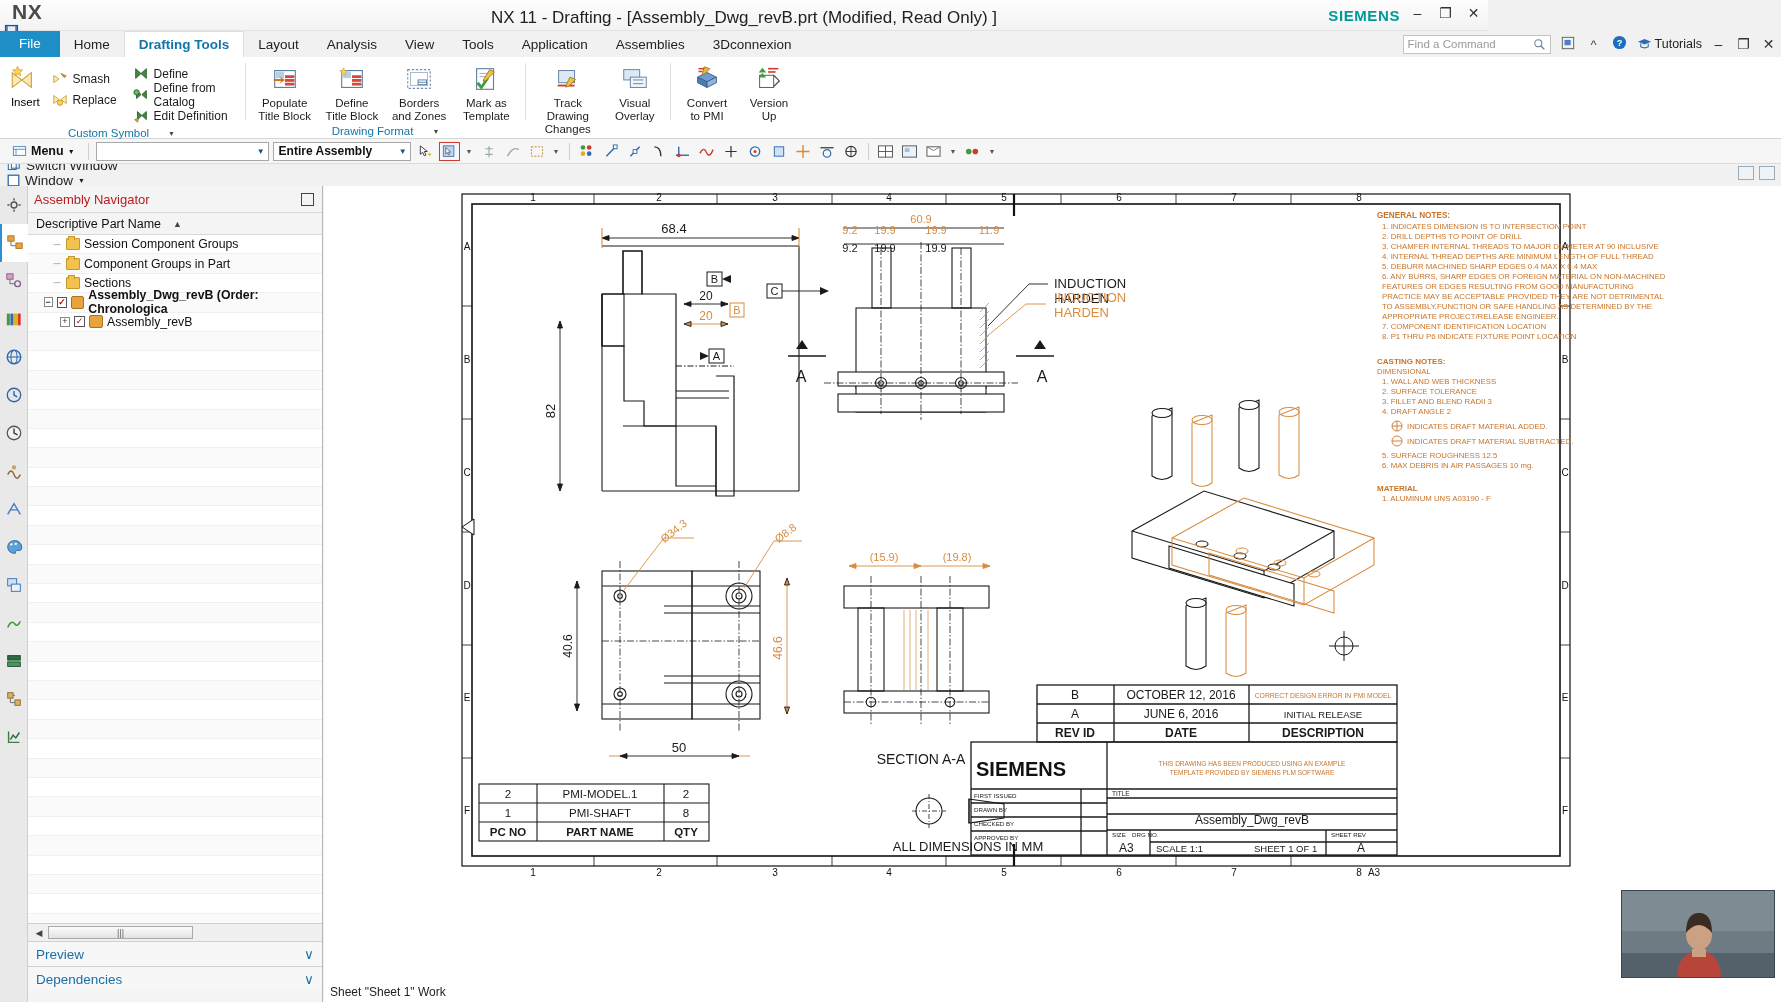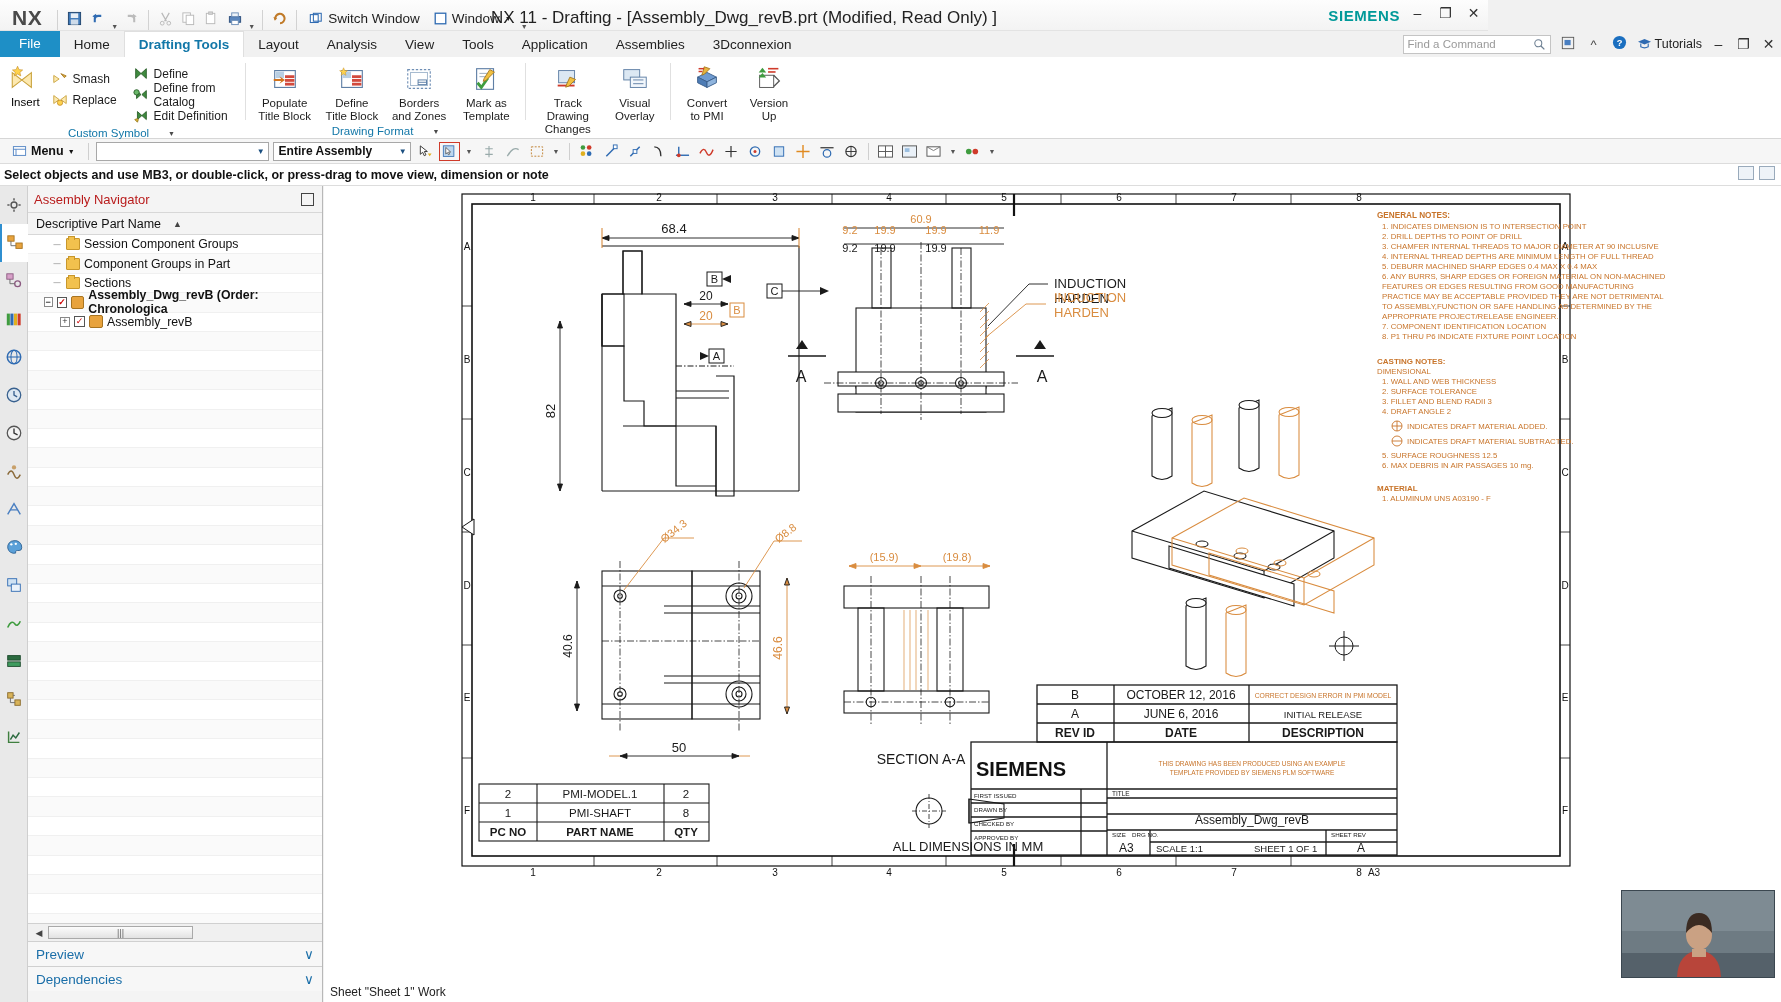--- a/index.html
+++ b/index.html
@@ -10,21 +10,21 @@
     font-family: "Liberation Sans", sans-serif;
     background: #ffffff;
   }
   #app { position: relative; width: 1781px; height: 1002px; background:#f1f1f1; }
 
   
   .titlebar {
     position: absolute; left:0; top:0; width:1488px; height:31px;
     background: linear-gradient(#fdfdfd,#f3f3f3);
     border-bottom: 1px solid #e3e3e3;
-    display:flex; align-items:flex-end;
+    display:flex; align-items:flex-start;flex-direction:column;
   }
   .nx-logo {
     font-size: 21px; font-weight: 700; color:#4a4a4a; letter-spacing:0.5px;
     padding: 0 10px 0 12px; font-family:"Liberation Sans", sans-serif;
   }
   .qa-sep { width:1px; height:20px; background:#d2d2d2; margin:0 5px; }
   .qa-btn {
     width:23px; height:23px; display:inline-flex; align-items:center; justify-content:center;
     font-size:13px; color:#3f6fa8; cursor:default;
   }
@@ -646,21 +646,20 @@
     <div class="qa-caret">▼</div>
     <div class="tb-ico">
       <svg width="17" height="15" viewBox="0 0 18 16">
           <circle cx="5" cy="8" r="3" fill="#3f9c3f"></circle>
           <circle cx="12" cy="8" r="3" fill="#cf3a2a"></circle>
         </svg>
     </div>
     <div class="qa-caret">▼</div>
   </div>
 
-  <div class="cueline">Select objects and use MB3, or double-click, or press-drag to move view, dimension or note</div>
   <div class="cue-right">
     <div></div>
     <div></div>
   </div>
 
   <div class="resbar">
     <div class="resbtn">
       <svg width="16" height="16" viewBox="0 0 18 18">
           <circle cx="9" cy="9" r="3.3" fill="none" stroke="#555" stroke-width="1.6"></circle>
           <g stroke="#555" stroke-width="1.6">

